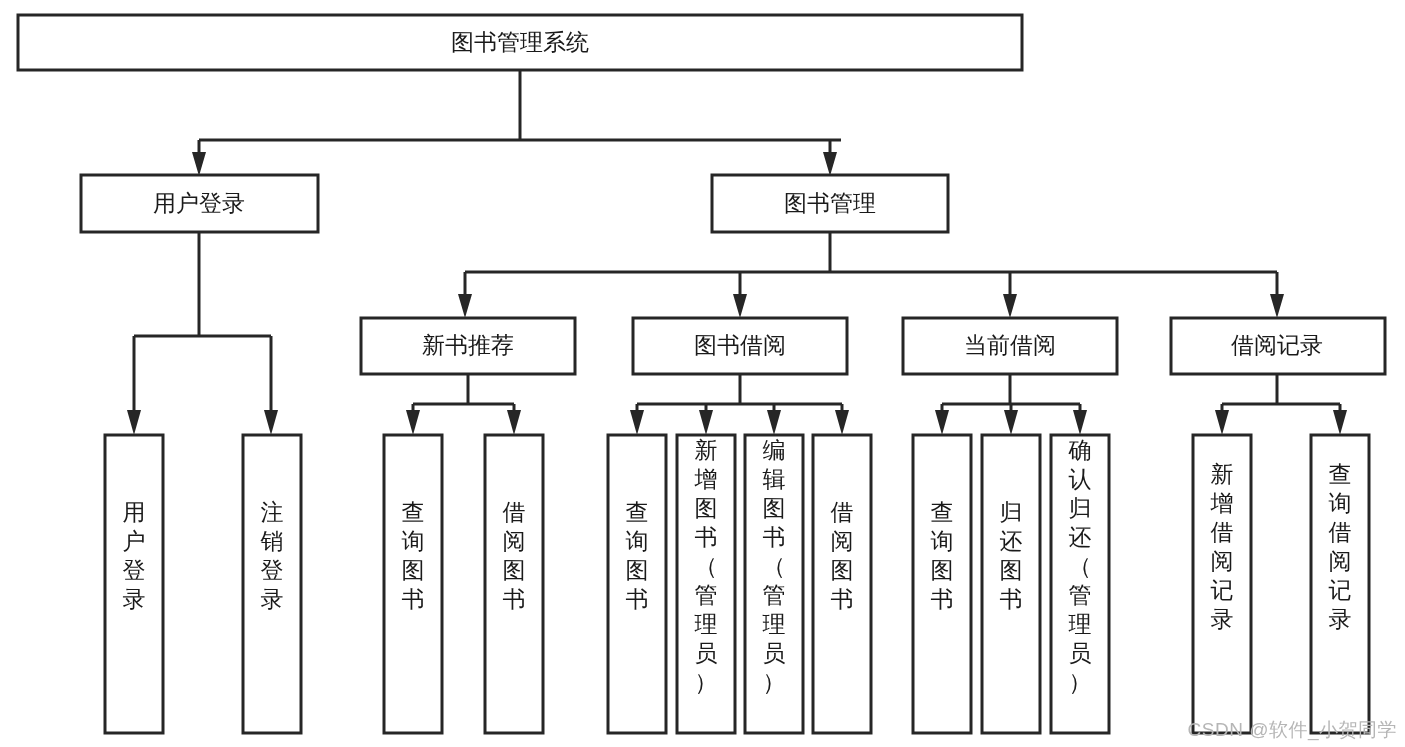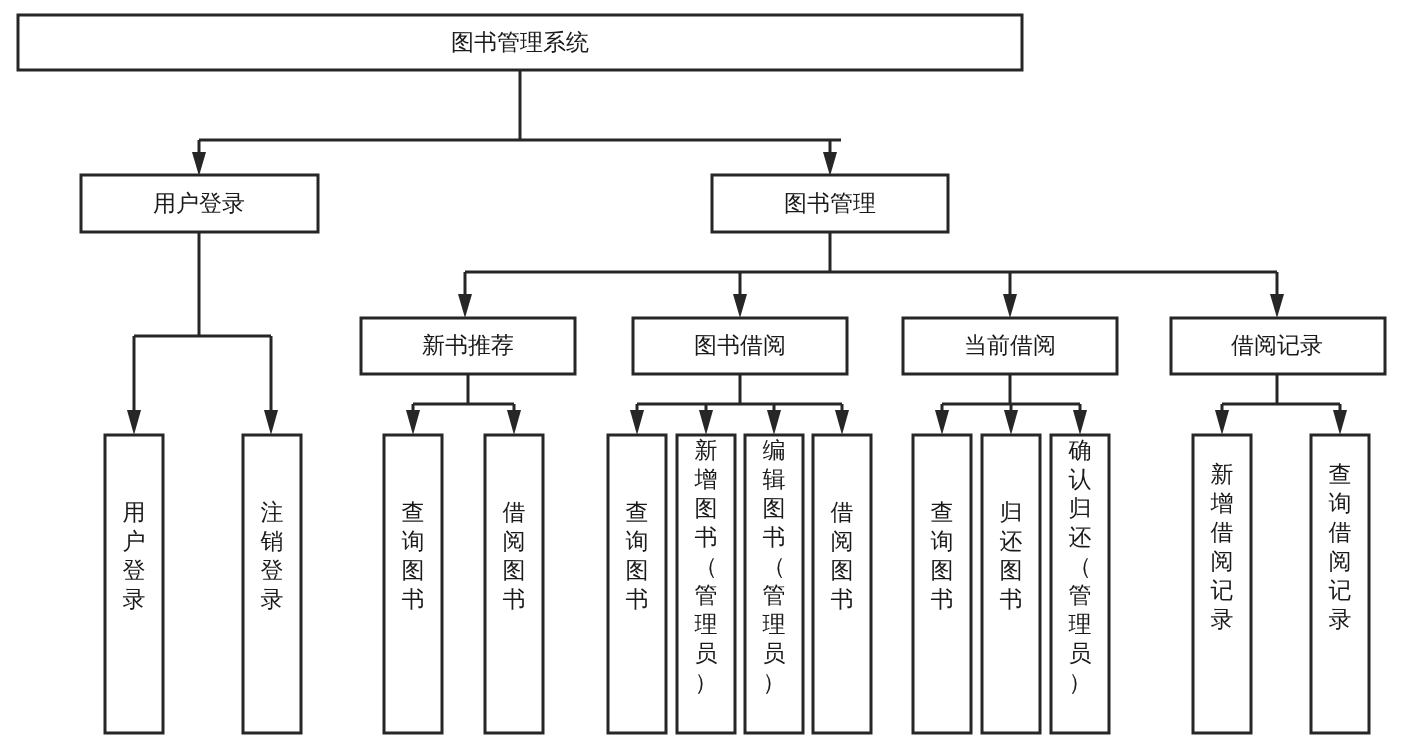--- a/index.html
+++ b/index.html
@@ -242,13 +242,14 @@
       <text class="node-label-vertical" x="1222" y="482"><tspan x="1222" y="482">新</tspan><tspan x="1222" y="511">增</tspan><tspan x="1222" y="540">借</tspan><tspan x="1222" y="569">阅</tspan><tspan x="1222" y="598">记</tspan><tspan x="1222" y="627">录</tspan></text>
     </g>
 
     <g>
       <rect class="node-box" x="1311" y="435" width="58" height="298"></rect>
       <text class="node-label-vertical" x="1340" y="482"><tspan x="1340" y="482">查</tspan><tspan x="1340" y="511">询</tspan><tspan x="1340" y="540">借</tspan><tspan x="1340" y="569">阅</tspan><tspan x="1340" y="598">记</tspan><tspan x="1340" y="627">录</tspan></text>
     </g>
 
   </svg>
 
+  <div class="watermark">CSDN @软件_小贺同学</div>
 </div>
 
 </body></html>

